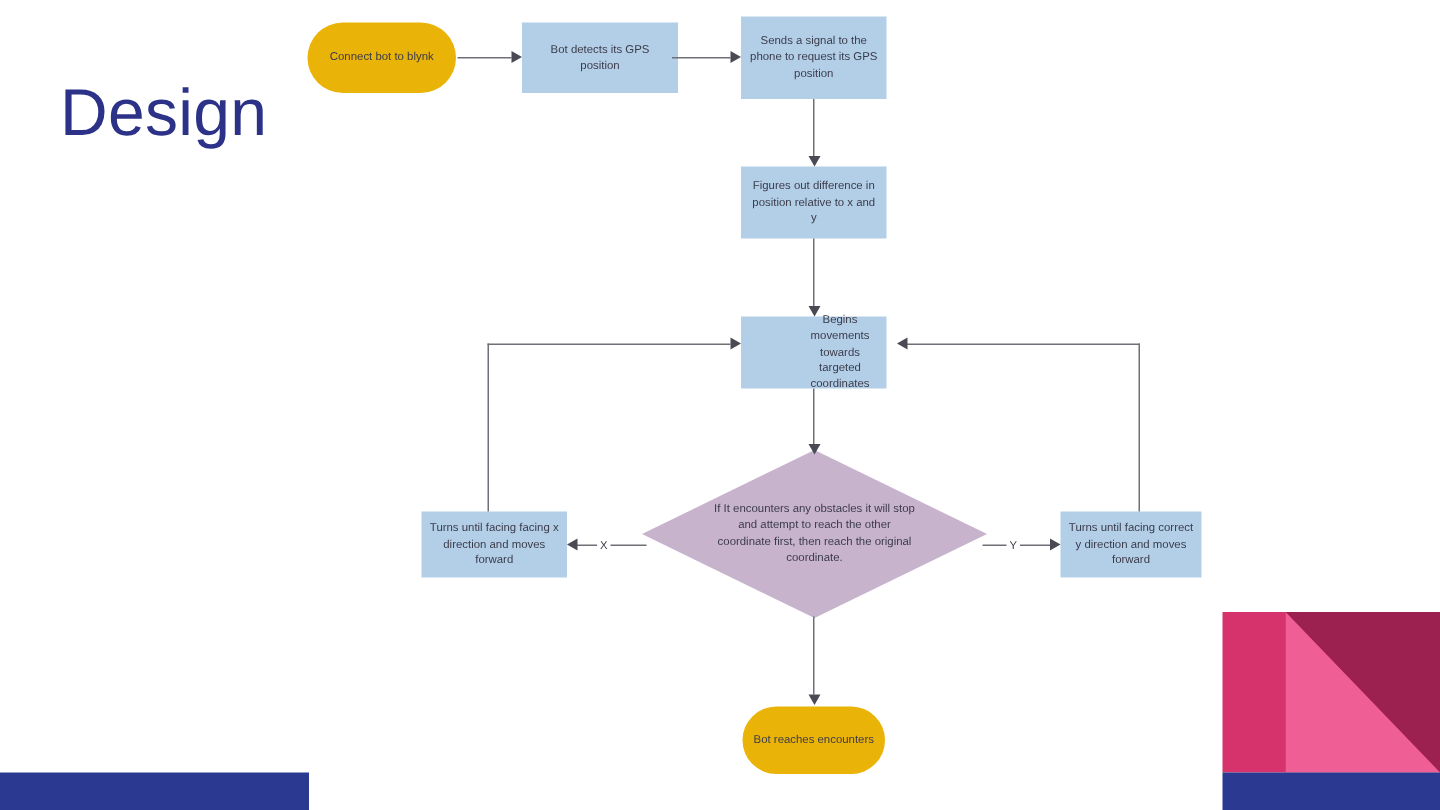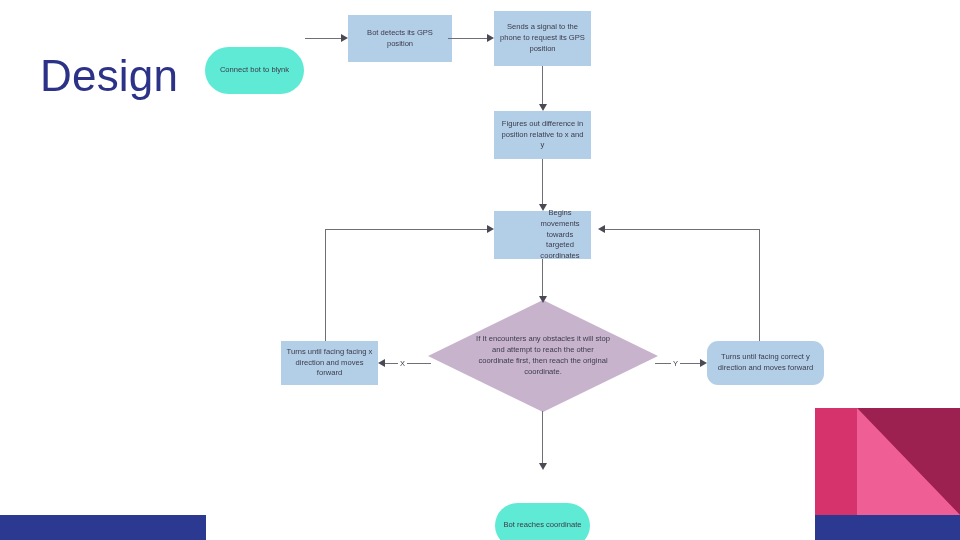--- a/index.html
+++ b/index.html
@@ -90,23 +90,22 @@
     line-height: 1.42;
     padding: 3px 5px;
     font-family: "Liberation Sans", sans-serif;
   }
   .node .node-text { display: block; width: 100%; }
 
   .node-process {
     background: #b3cfe7;
   }
   .node-terminator {
-    background: #5eead4;
+    background: #eab308;
     border-radius: 999px;
-    margin-top: 32px;
   }
   .node-decision {
     background: #c8b3cd;
     clip-path: polygon(50% 0%, 100% 50%, 50% 100%, 0% 50%);
   }
   .node-decision .node-text {
     width: 62%;
     margin: 10px auto;
   }
 
@@ -175,26 +174,26 @@
   </div>
 
   <div class="node node-decision" style="left:428px; top:300px; width:230px; height:112px;">
     <span class="node-text">If It encounters any obstacles it will stop and attempt to reach the other coordinate first, then reach the original coordinate.</span>
   </div>
 
   <div class="node node-process" style="left:281px; top:341px; width:97px; height:44px;">
     <span class="node-text">Turns until facing facing x direction and moves forward</span>
   </div>
 
-  <div class="node node-process" style="left:707px; top:341px; width:117px; height:44px;border-radius:11px;">
+  <div class="node node-process" style="left:707px; top:341px; width:94px; height:44px;">
     <span class="node-text">Turns until facing correct y direction and moves forward</span>
   </div>
 
   <div class="node node-terminator" style="left:495px; top:471px; width:95px; height:45px;">
-    <span class="node-text">Bot reaches coordinate</span>
+    <span class="node-text">Bot reaches encounters</span>
   </div>
 
   <div class="line-h" style="left:305px; top:38px; width:36px;"></div>
   <div class="arrow arrow-right" style="left:341px; top:34px;"></div>
 
   <div class="line-h" style="left:448px; top:38px; width:39px;"></div>
   <div class="arrow arrow-right" style="left:487px; top:34px;"></div>
 
   <div class="line-v" style="left:542px; top:66px; height:38px;"></div>
   <div class="arrow arrow-down" style="left:539px; top:104px;"></div>

